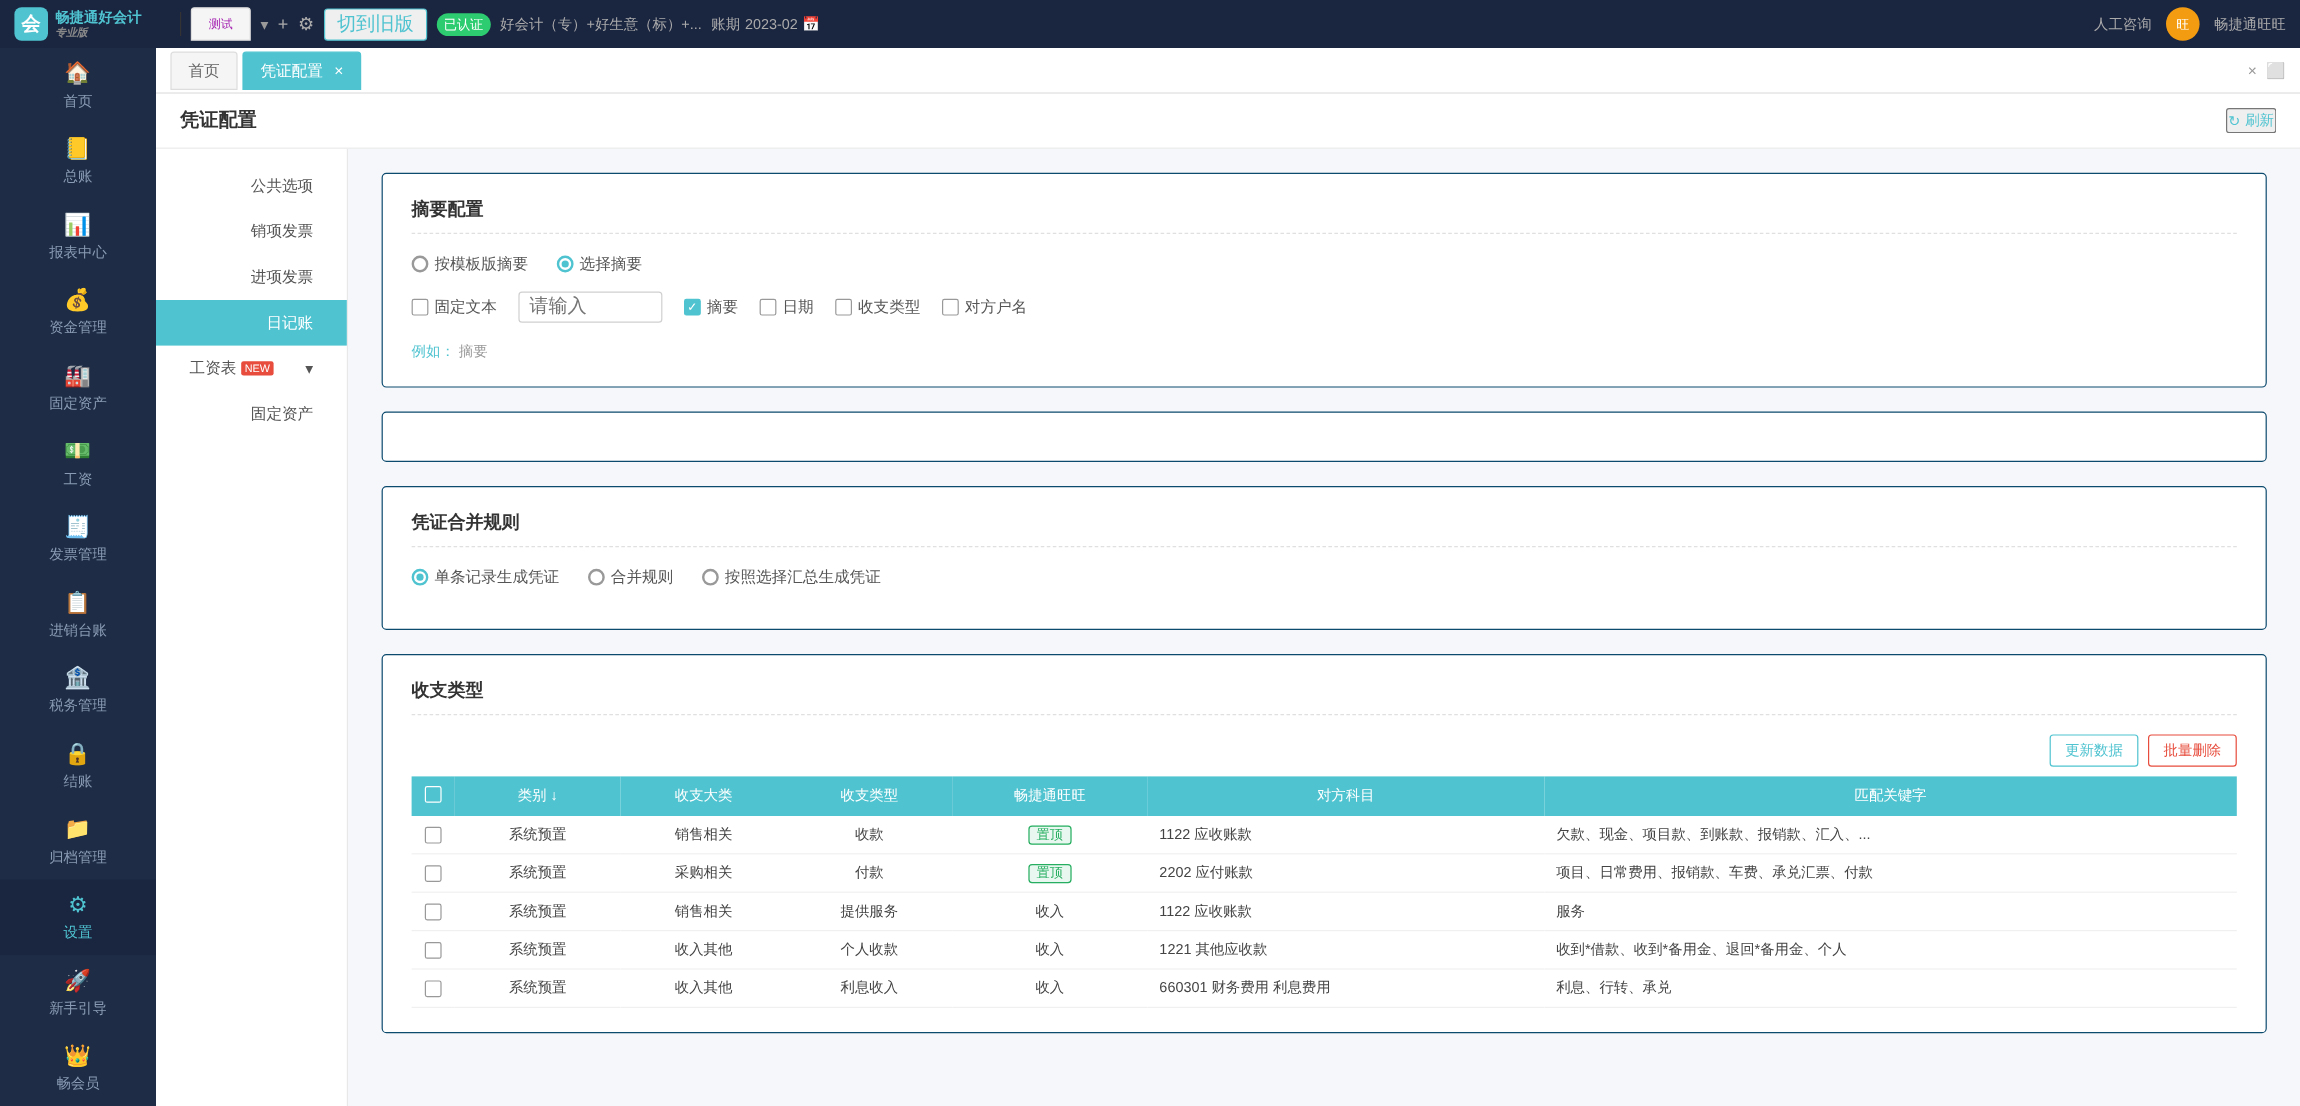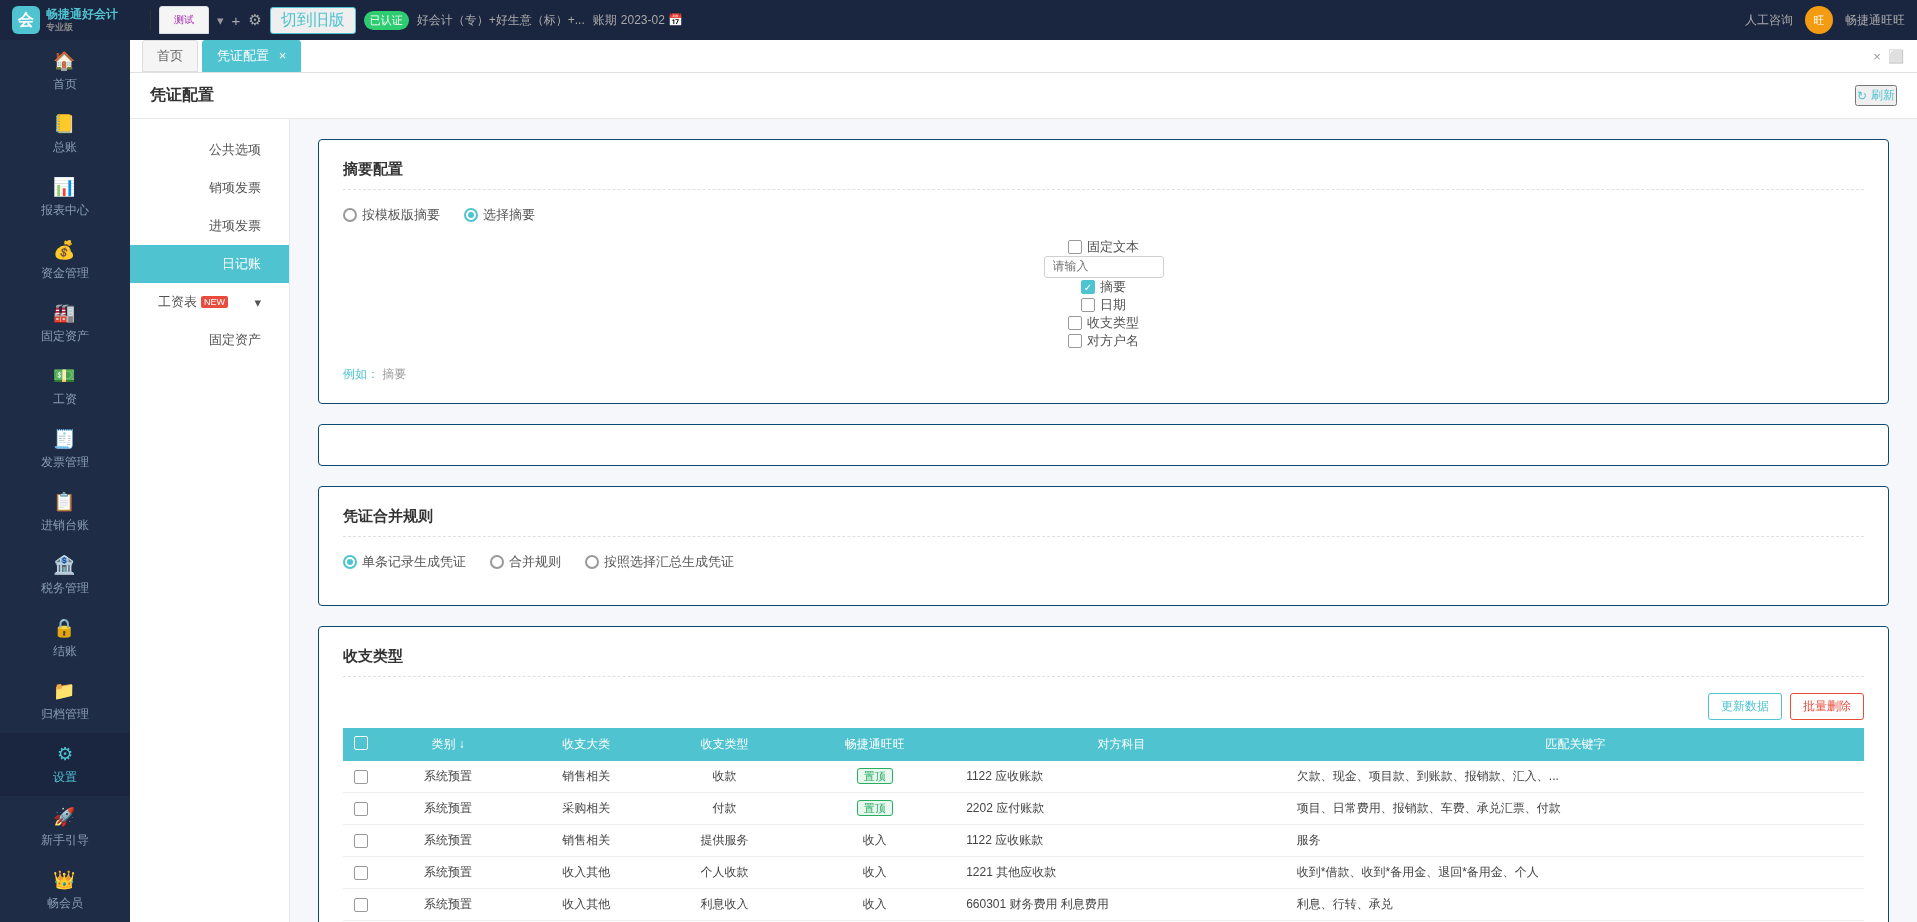--- a/index.html
+++ b/index.html
@@ -22,21 +22,21 @@
       color: #4fc3d0;
       font-weight: bold; font-size: 14px;
     }
     .top-bar .logo-icon {
       width: 28px; height: 28px; background: #4fc3d0; border-radius: 6px;
       display: flex; align-items: center; justify-content: center;
       color: #fff; font-size: 16px;
     }
     .top-bar .logo-text { display: flex; flex-direction: column; line-height: 1.2; }
     .top-bar .logo-text .line1 { font-size: 12px; color: #4fc3d0; }
-    .top-bar .logo-text .line2 { font-size: 9px; color: #888; }
+    .top-bar .logo-text .line2 { font-size: 9px; color: #888; font-style: italic; }
     .top-bar .sep { width: 1px; height: 20px; background: #333; }
     .top-bar .tab-item { color: #a21caf; font-size: 10px; }
     .top-bar .dropdown-btn { color: #999; cursor: pointer; }
     .top-bar .plus-btn, .top-bar .gear-btn { color: #aaa; cursor: pointer; font-size: 15px; }
     .top-bar .switch-btn {
       border: 1px solid #4fc3d0; color: #4fc3d0; padding: 2px 10px; border-radius: 3px; font-size: 16px; cursor: pointer;
     }
     .top-bar .status-badge {
       background: #2ecc71; color: #fff; padding: 2px 6px; border-radius: 10px; font-size: 11px;
     }
@@ -123,31 +123,31 @@
     .radio-group { display: flex; gap: 24px; align-items: center; margin-bottom: 14px; }
     .radio-item { display: flex; align-items: center; gap: 5px; cursor: pointer; font-size: 13px; color: #555; }
     .radio-circle {
       width: 14px; height: 14px; border-radius: 50%; border: 2px solid #999;
       display: flex; align-items: center; justify-content: center;
     }
     .radio-circle.checked { border-color: #4fc3d0; }
     .radio-dot { width: 6px; height: 6px; border-radius: 50%; background: #4fc3d0; }
 
     
-    .checkbox-row { display: flex; align-items: center; margin-bottom: 16px; flex-wrap: wrap; flex-direction: column; }
+    .checkbox-row { display: flex; align-items: center; gap: 18px; margin-bottom: 16px; flex-wrap: wrap; }
     .checkbox-item { display: flex; align-items: center; gap: 5px; cursor: pointer; font-size: 13px; color: #555; }
     .checkbox-box {
       width: 14px; height: 14px; border: 1px solid #999; border-radius: 2px;
       display: flex; align-items: center; justify-content: center;
     }
     .checkbox-box.checked { background: #4fc3d0; border-color: #4fc3d0; }
     .checkbox-check { color: #fff; font-size: 10px; }
     .text-input {
       border: 1px solid #d0d0d0; border-radius: 3px; padding: 3px 8px;
-      font-size: 12px; width: 120px; color: #a16207; outline: none; font-family: Liberation Mono, monospace;
+      font-size: 16px; width: 120px; color: #a16207; outline: none;
     }
     .example-text { color: #4fc3d0; font-size: 12px; margin-top: 6px; }
     .example-value { color: #999; }
 
     
     .table-toolbar { display: flex; justify-content: flex-end; gap: 8px; margin-bottom: 8px; }
     .btn-update { background: #fff; border: 1px solid #4fc3d0; color: #4fc3d0; padding: 4px 12px; border-radius: 3px; cursor: pointer; font-size: 12px; }
     .btn-delete { background: #fff; border: 1px solid #e74c3c; color: #e74c3c; padding: 4px 12px; border-radius: 3px; cursor: pointer; font-size: 12px; }
 
     .data-table { width: 100%; border-collapse: collapse; font-size: 12px; }

